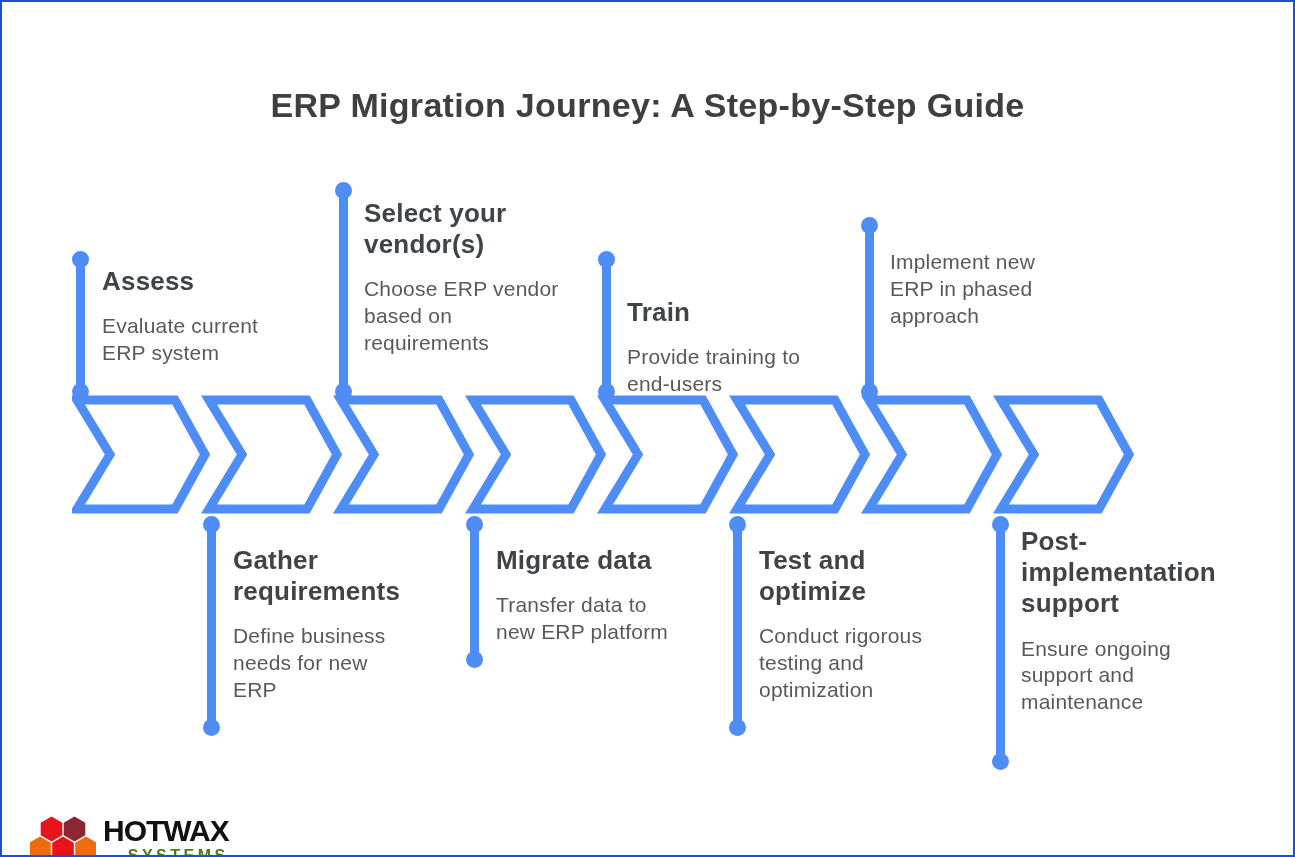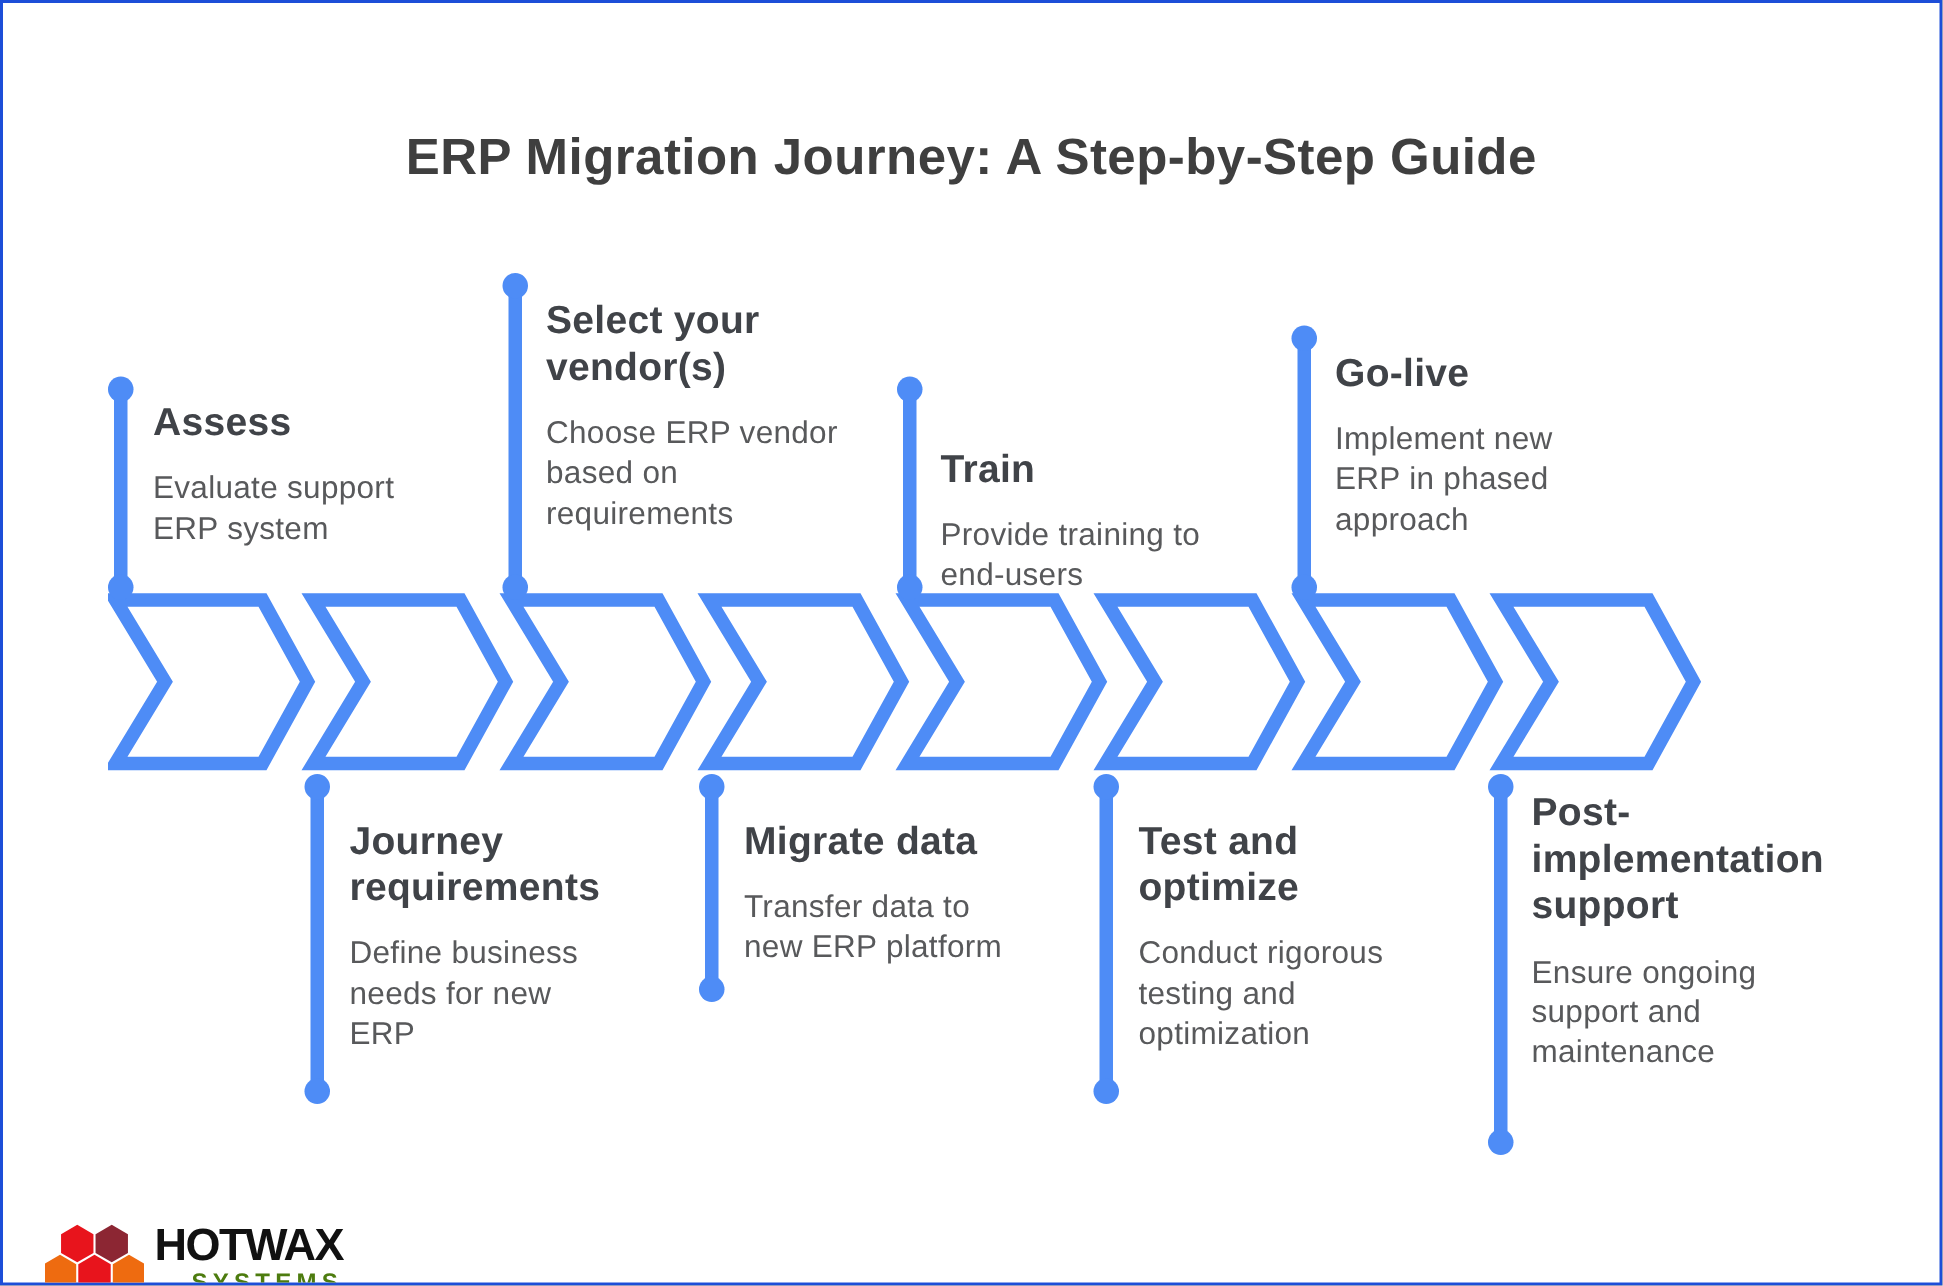--- a/index.html
+++ b/index.html
@@ -92,21 +92,21 @@
       <polygon points="0,0 98,0 128,54.5 98,109 0,109 33,54.5" transform="translate(533,5)"></polygon>
       <polygon points="0,0 98,0 128,54.5 98,109 0,109 33,54.5" transform="translate(665,5)"></polygon>
       <polygon points="0,0 98,0 128,54.5 98,109 0,109 33,54.5" transform="translate(797,5)"></polygon>
       <polygon points="0,0 98,0 128,54.5 98,109 0,109 33,54.5" transform="translate(929,5)"></polygon>
     </svg>
 
   <div>
     <div class="connector" style="left:73.5px;top:253px;height:140px;"></div>
     <div class="step-text" style="left:100px;top:264px;">
       <div class="step-title">Assess</div>
-      <div class="step-desc">Evaluate support
+      <div class="step-desc">Evaluate current
 ERP system</div>
     </div>
   </div>
 
   <div>
     <div class="connector" style="left:336.5px;top:184px;height:209px;"></div>
     <div class="step-text" style="left:362px;top:196px;">
       <div class="step-title">Select your
 vendor(s)</div>
       <div class="step-desc">Choose ERP vendor
@@ -120,31 +120,30 @@
     <div class="step-text" style="left:625px;top:264px;margin-top:31px;">
       <div class="step-title">Train</div>
       <div class="step-desc">Provide training to
 end-users</div>
     </div>
   </div>
 
   <div>
     <div class="connector" style="left:862.5px;top:219px;height:174px;"></div>
     <div class="step-text" style="left:888px;top:231px;">
-      <div class="step-title">Go-live</div>
       <div class="step-desc">Implement new
 ERP in phased
 approach</div>
     </div>
   </div>
 
   <div>
     <div class="connector" style="left:204.5px;top:518px;height:211px;"></div>
     <div class="step-text" style="left:231px;top:543px;">
-      <div class="step-title">Journey
+      <div class="step-title">Gather
 requirements</div>
       <div class="step-desc">Define business
 needs for new
 ERP</div>
     </div>
   </div>
 
   <div>
     <div class="connector" style="left:467.5px;top:518px;height:143px;"></div>
     <div class="step-text" style="left:494px;top:543px;">

